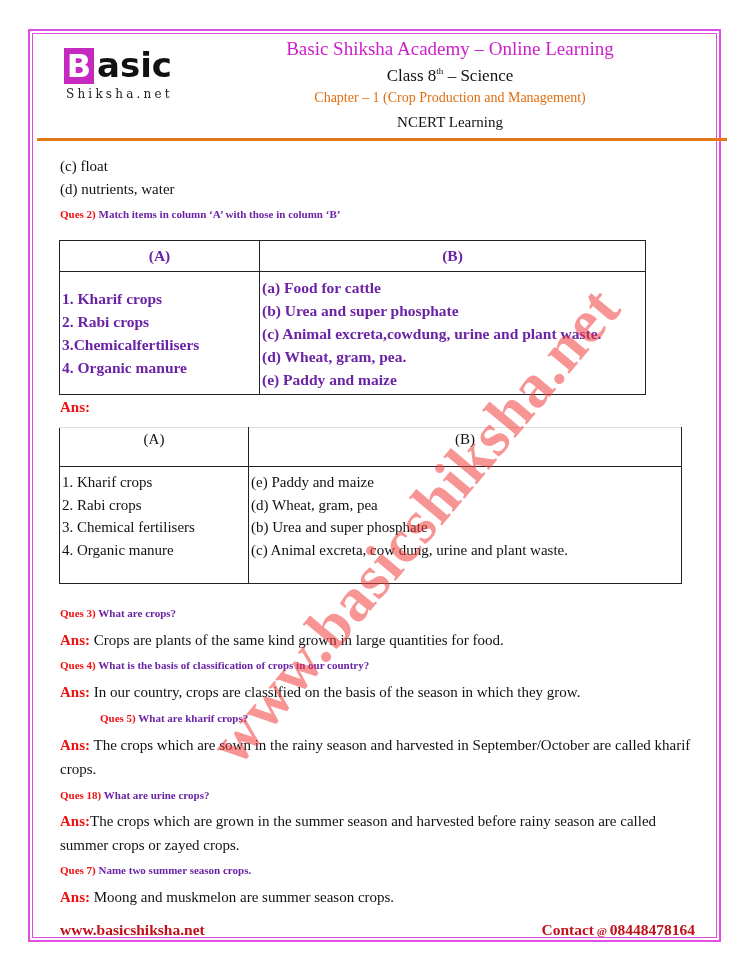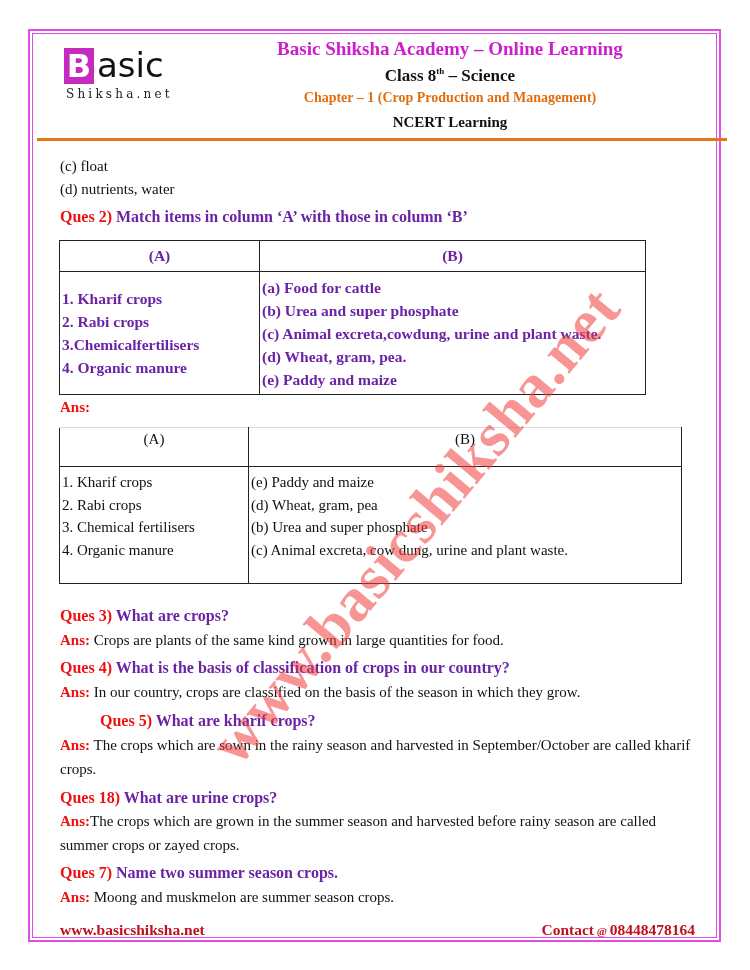--- a/index.html
+++ b/index.html
@@ -3,34 +3,34 @@
 <meta charset="utf-8">
 <style>
   html, body { margin: 0; padding: 0; background: #ffffff; }
   body { width: 750px; height: 970px; position: relative; overflow: hidden; font-family: "Liberation Serif", serif; color: #111; }
 
   .page-border-outer { position: absolute; left: 28px; top: 29px; width: 693px; height: 913px; border: 2px solid #e04ee6; box-sizing: border-box; }
   .page-border-inner { position: absolute; left: 32px; top: 33px; width: 685px; height: 905px; border: 1px solid #d94fd9; box-sizing: border-box; }
 
   .logo { position: absolute; left: 64px; top: 48px; width: 130px; height: 56px; }
   .logo-b { position: absolute; left: 0; top: 0; width: 30px; height: 36px; background: #c629c0; color: #fff; font-family: "DejaVu Sans", sans-serif; font-weight: bold; font-size: 32px; line-height: 36px; text-align: center; }
-  .logo-rest { position: absolute; left: 33px; top: -2px; font-family: "DejaVu Sans", sans-serif; font-weight: normal; font-size: 34px; line-height: 38px; color: #111; letter-spacing: 0px; }
+  .logo-rest { position: absolute; left: 33px; top: -2px; font-family: "DejaVu Sans", sans-serif; font-weight: bold; font-size: 34px; line-height: 38px; color: #111; letter-spacing: 0px; }
   .logo-sub { position: absolute; left: 2px; top: 39px; font-family: "DejaVu Serif", serif; font-size: 12px; letter-spacing: 3.2px; color: #222; }
 
-  .hdr { position: absolute; left: 200px; width: 500px; text-align: center; font-family: "Liberation Serif", serif; font-weight: bold; }
+  .hdr { position: absolute; left: 200px; width: 500px; text-align: center; font-family: "Liberation Serif", serif; font-weight: normal; }
   .hdr-title { top: 38px; font-size: 19px; color: #cc1fcc; }
   .hdr-class { top: 66px; font-size: 17px; color: #111; }
   .hdr-class sup { font-size: 9px; }
   .hdr-chapter { top: 90px; font-size: 14px; color: #e06e10; }
   .hdr-ncert { top: 114px; font-size: 15px; color: #111; }
 
   .orange-rule { position: absolute; left: 37px; top: 138px; width: 690px; height: 3px; background: #e37818; }
 
   .txt { position: absolute; left: 60px; font-size: 15px; line-height: 18px; white-space: nowrap; }
-  .q { position: absolute; left: 60px; font-size: 16px; font-weight: bold; color: #6b23a6; white-space: nowrap; }
+  .q { position: absolute; left: 60px; font-size: 11px; font-weight: bold; color: #6b23a6; white-space: nowrap; }
   .q .qn, .ans-lbl { color: #ee1111; font-weight: bold; }
   .a { position: absolute; left: 60px; font-size: 15px; line-height: 24px; color: #111; width: 640px; }
 
   table.match { position: absolute; border-collapse: collapse; }
   table.match td { vertical-align: middle; padding: 0 2px; }
   #q-table { left: 59px; top: 240px; width: 587px; font-weight: bold; color: #6b23a6; font-size: 15.5px; }
   #q-table td { border: 1.5px solid #222; }
   #q-table tr.head td { height: 30px; text-align: center; }
   #q-table tr.body td { height: 122px; line-height: 23px; }
   #q-table td.colA { width: 195px; }

